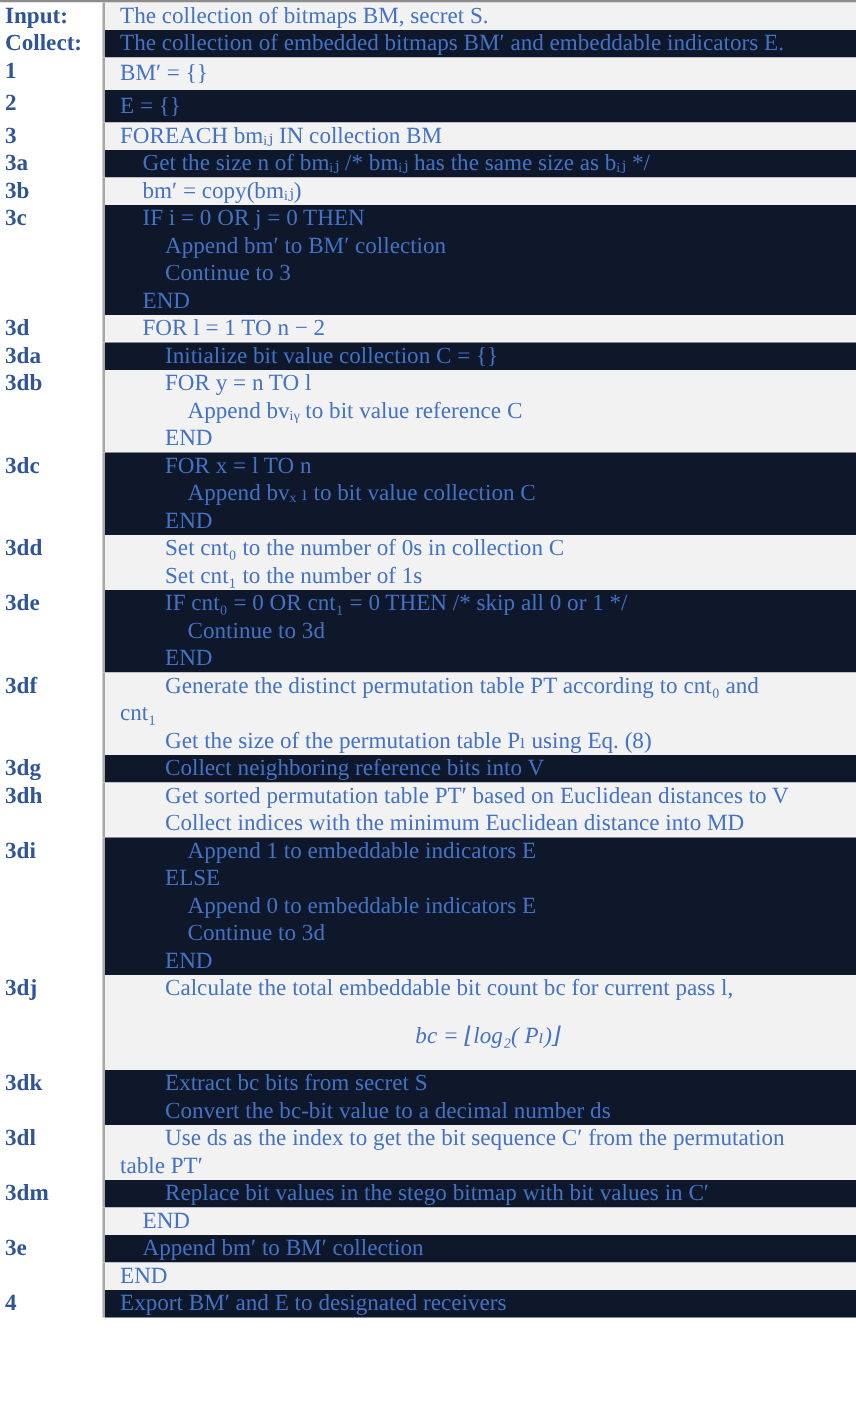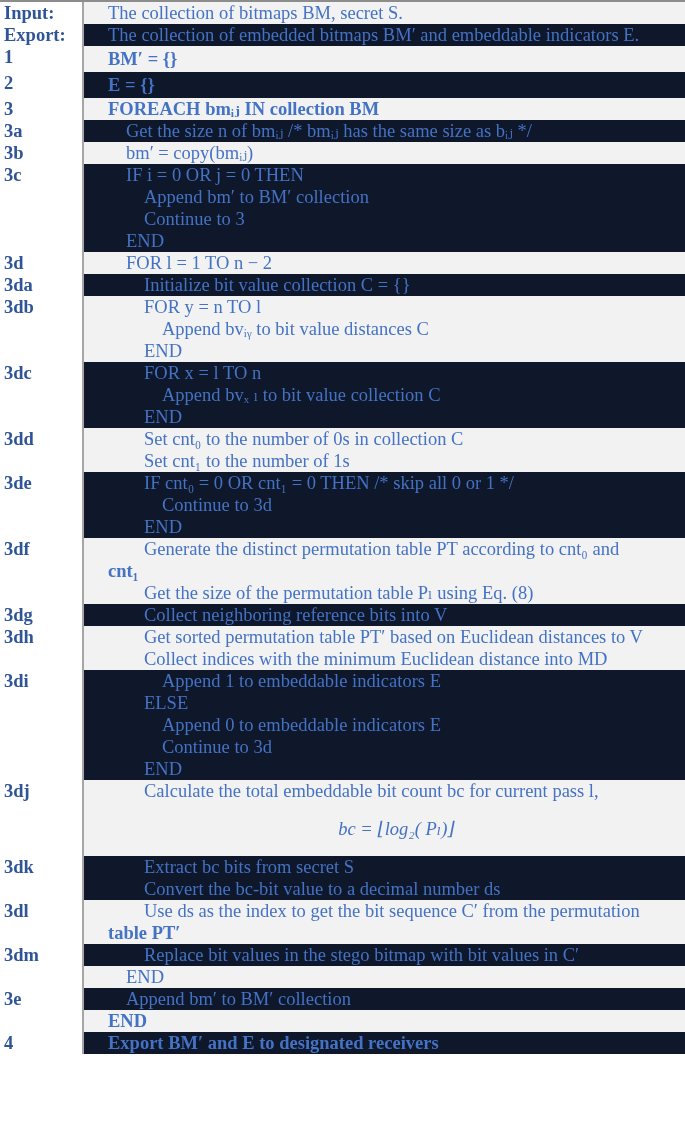--- a/index.html
+++ b/index.html
@@ -3,41 +3,41 @@
 <meta charset="utf-8">
 <style>
   html, body { margin: 0; padding: 0; background: #ffffff; }
   body { width: 685px; height: 1125px; overflow: hidden; position: relative;
          font-family: "Liberation Serif", "DejaVu Serif", serif; }
   .algo { position: absolute; left: 0; top: 0; width: 685px; border-top: 2px solid #8c8c8c; }
   .row { display: flex; width: 685px; }
   .lab { width: 84px; flex: 0 0 84px; padding-left: 4px; box-sizing: border-box;
          font-weight: bold; color: #2F5597; font-size: 18.5px; line-height: 22px;
          border-right: 2px solid #a6a6a6; background: #ffffff; }
-  .txt { flex: 1; padding-left: 24px; color: #4472C4; font-size: 18.5px; line-height: 22px;
+  .txt { flex: 1; padding-left: 12px; color: #4472C4; font-size: 18.5px; line-height: 22px;
          white-space: nowrap; }
   .row.g .txt { background: #F2F2F2; }
   .row.w .txt { background: #0f172a; }
   .ln { display: block; }
-  .i0 { padding-left: 0; font-weight: bold; }
+  .i0 { padding-left: 0; }
   .i1 { padding-left: 18px; }
   .i2 { padding-left: 36px; }
   .i3 { padding-left: 54px; }
   .eq { text-align: center; padding: 16px 0 16px 0; font-style: italic; }
 </style>
 </head>
 <body>
 
 <div class="algo">
   <div class="row g">
     <div class="lab">Input:</div>
     <div class="txt">The collection of bitmaps BM, secret S.</div>
   </div>
   <div class="row w">
-    <div class="lab">Export:</div>
+    <div class="lab">Collect:</div>
     <div class="txt">The collection of embedded bitmaps BM′ and embeddable indicators E.</div>
   </div>
   <div id="steps">
       <div class="row g">
         <div class="lab">1</div>
         <div class="txt">
           <span class="ln i0" style="line-height: 26px;">BM′  =  {}</span>
         </div>
       </div>
       <div class="row w">
@@ -82,21 +82,21 @@
       <div class="row w">
         <div class="lab">3da</div>
         <div class="txt">
           <span class="ln i2">Initialize bit value collection C  =  {}</span>
         </div>
       </div>
       <div class="row g">
         <div class="lab">3db</div>
         <div class="txt">
           <span class="ln i2">FOR y  =  n TO  l</span>
-          <span class="ln i3">Append bvᵢᵧ to bit value distances C</span>
+          <span class="ln i3">Append bvᵢᵧ to bit value reference C</span>
           <span class="ln i2">END</span>
         </div>
       </div>
       <div class="row w">
         <div class="lab">3dc</div>
         <div class="txt">
           <span class="ln i2">FOR x  =  l TO n</span>
           <span class="ln i3">Append bvₓ ₗ to bit value collection C</span>
           <span class="ln i2">END</span>
         </div>

